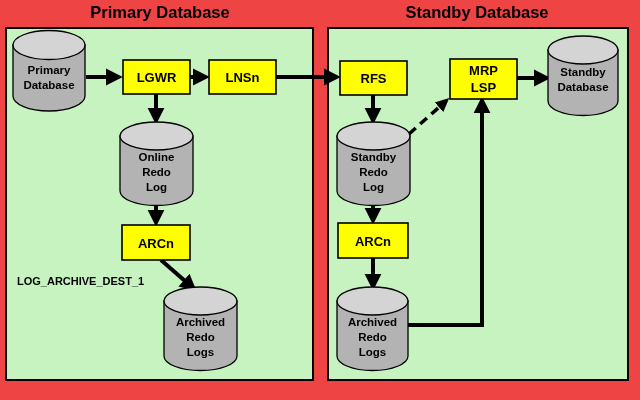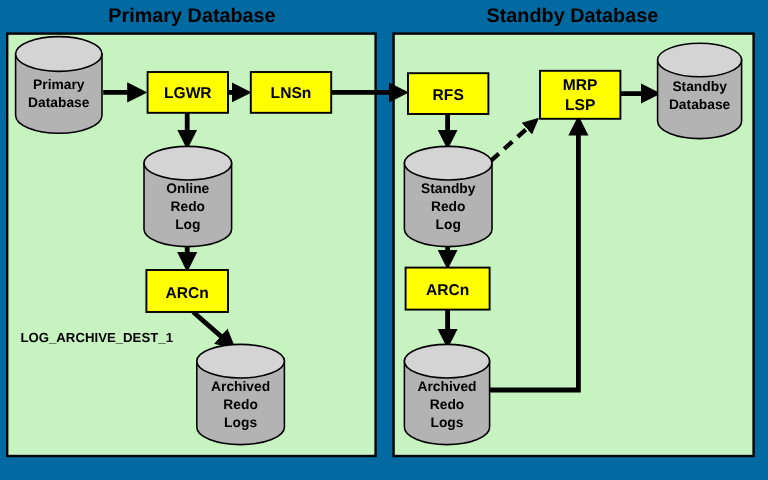--- a/index.html
+++ b/index.html
@@ -10,21 +10,21 @@
   body {
     width: 640px;
     height: 400px;
     font-family: "Liberation Sans", sans-serif;
     overflow: hidden;
   }
   #diagram-root {
     position: relative;
     width: 640px;
     height: 400px;
-    background: #0369a1;
+    background: #ef4444;
   }
   svg.diagram {
     display: block;
     width: 640px;
     height: 400px;
   }
   .panel-title {
     font-family: "Liberation Sans", sans-serif;
     font-size: 16.5px;
     font-weight: bold;

